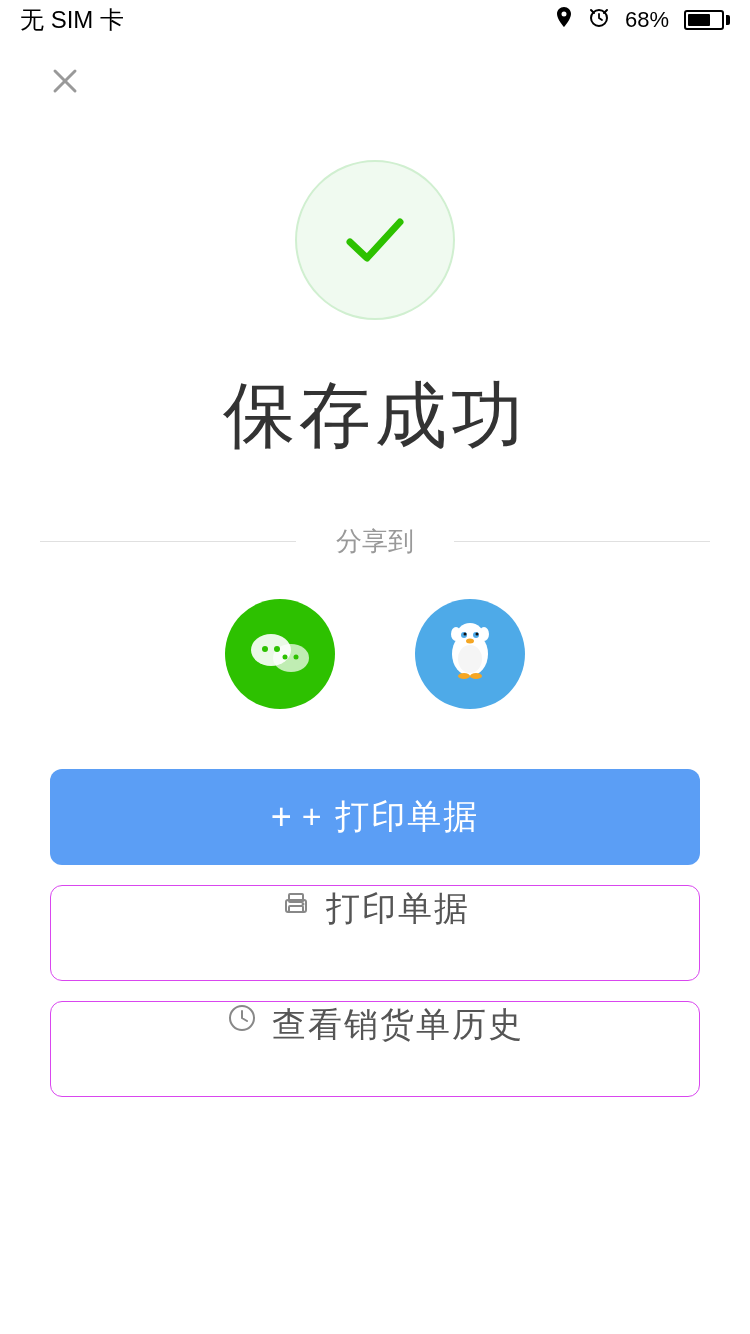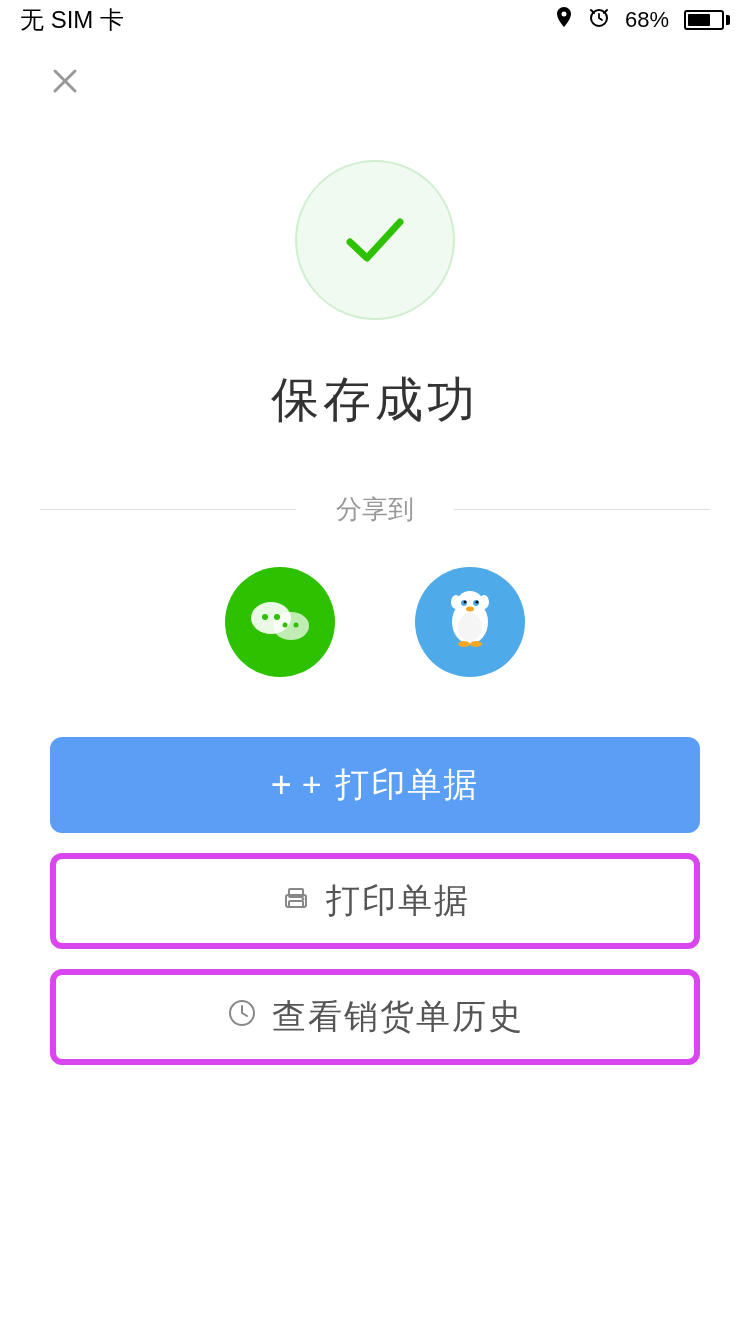--- a/index.html
+++ b/index.html
@@ -93,21 +93,21 @@
       margin-bottom: 48px;
     }
 
     .success-circle svg {
       width: 80px;
       height: 80px;
     }
 
     
     .success-title {
-      font-size: 48px;
+      font-size: 72px;
       font-weight: 500;
       color: #333;
       margin-bottom: 60px;
       letter-spacing: 4px;
     }
 
     
     .share-section {
       width: 100%;
       display: flex;
@@ -189,26 +189,26 @@
       justify-content: center;
       gap: 14px;
       cursor: pointer;
       letter-spacing: 2px;
     }
 
     .btn-secondary {
       width: 100%;
       height: 96px;
       background: #fff;
-      border: 6px solid #d946ef;
+      border: 1px solid #d946ef;
       border-radius: 12px;
       font-size: 34px;
       color: #555;
       display: flex;
-      align-items: center;
+      align-items: flex-start;
       justify-content: center;
       gap: 14px;
       cursor: pointer;
       letter-spacing: 2px;
     }
 
     
     .battery-container {
       display: flex;
       align-items: center;

